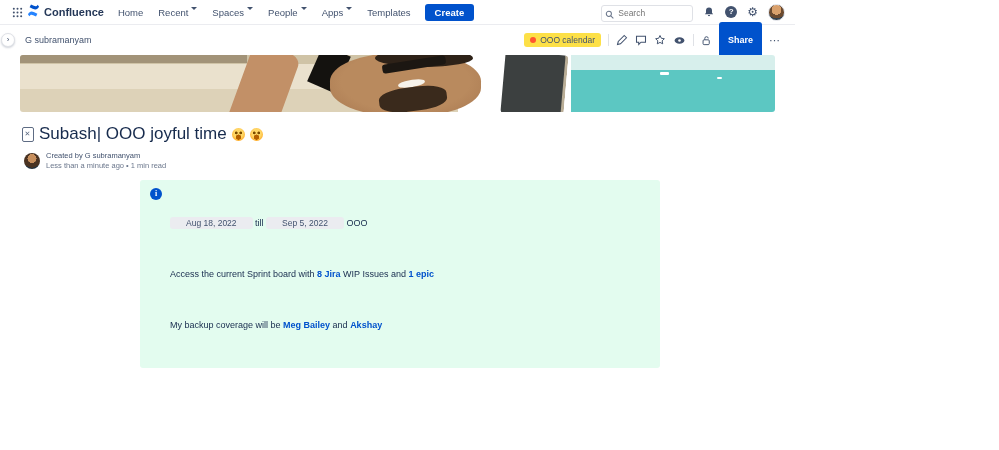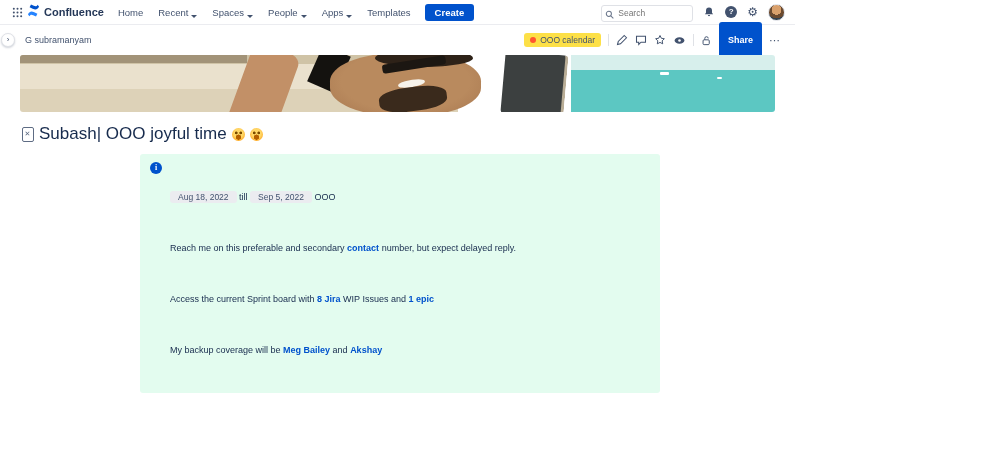--- a/index.html
+++ b/index.html
@@ -4,21 +4,21 @@
 <style>
   html,body{margin:0;padding:0;background:#fff;}
   .page{width:795px;height:450px;position:relative;background:#fff;overflow:hidden;
         font-family:"Liberation Sans",sans-serif;color:#172B4D;}
   
   .topnav{display:flex;align-items:center;height:24px;padding:0 10px;border-bottom:1px solid #EBECF0;}
   .appswitch{margin:0 4px 0 2px;display:flex;align-items:center;cursor:pointer;}
   .brand{display:flex;align-items:center;gap:4px;margin-right:14px;cursor:pointer;}
   .brand-name{font-size:11px;font-weight:700;color:#253858;}
   .navitems{display:flex;align-items:center;gap:15px;}
-  .navitem{font-size:9.5px;color:#42526E;display:flex;align-items:flex-end;gap:3px;cursor:pointer;}
+  .navitem{font-size:9.5px;color:#42526E;display:flex;align-items:flex-start;gap:3px;cursor:pointer;}
   .caret{width:0;height:0;border-left:3px solid transparent;border-right:3px solid transparent;border-top:3px solid #42526E;display:inline-block;}
   .create-btn{margin-left:14px;background:#0052CC;color:#fff;font-size:9.5px;font-weight:600;
               padding:3px 10px;border-radius:3px;border:none;cursor:pointer;}
   .nav-spacer{flex:1;}
   .searchbox{position:relative;margin-right:10px;}
   .searchbox input{width:70px;height:13px;font-size:8.5px;border:1px solid #DFE1E6;border-radius:3px;
                    padding:1px 4px 1px 16px;color:#42526E;outline:none;font-family:"Liberation Sans",sans-serif;}
   .searchbox .mag{position:absolute;left:4px;top:3px;}
   .navicons{display:flex;align-items:center;gap:10px;}
   .icon-btn{background:none;border:none;padding:0;cursor:pointer;display:flex;align-items:center;color:#42526E;}
@@ -79,21 +79,21 @@
   .emoji-mini{display:inline-block;width:8px;height:8px;border-radius:2px;margin:0 1px;vertical-align:-1px;}
   .e1{background:linear-gradient(180deg,#9ad4ff 55%,#2e7dd1 55%);}
   .e2{background:linear-gradient(180deg,#ffd970 55%,#e8b84a 55%);}
   .e3{background:linear-gradient(180deg,#8fd0ff 50%,#3aa0e0 50%);}
   .e4{background:linear-gradient(180deg,#e8e2d2 50%,#b9a87c 50%);}
   .panel{background:#E3FCEF;border-radius:3px;margin-top:8px;padding:8px 12px 8px 10px;display:flex;gap:8px;}
   .icon-info{flex:none;width:12px;height:12px;border-radius:50%;background:#0052CC;color:#fff;
              font-size:8px;font-weight:700;line-height:12px;text-align:center;font-family:"Liberation Serif",serif;}
   .panel-body p{margin:0 0 9px 0;}
   .panel-body p:last-child{margin-bottom:0;}
-  .lozenge{background:#EBECF0;border-radius:3px;padding:1px 8px;font-size:8.5px;color:#42526E;white-space:nowrap;}
+  .lozenge{background:#EBECF0;border-radius:3px;padding:1px 16px;font-size:8.5px;color:#42526E;white-space:nowrap;}
 </style>
 </head>
 <body>
 
 <div class="page">
 
   <div class="topnav">
     <span class="appswitch">
       <svg width="11" height="11" viewBox="0 0 12 12">
           <g fill="#42526E">
@@ -227,28 +227,34 @@
     <div class="cv-chair"></div>
   </div>
 
   <div class="title-row">
     <span class="tofu"></span>
     <span>Subash| OOO joyful time</span>
     <span class="emoji-face"></span>
     <span class="emoji-face"></span>
   </div>
 
+  <div class="byline">
+    <span class="byline-avatar"></span>
+    <span>
+      <div class="by-created">Created by G subramanyam</div>
+      <div class="by-meta">Less than a minute ago  •  1 min read</div>
+    </span>
+  </div>
 
   <div class="content">
 
 
     <div class="panel">
       <span class="icon-info">i</span>
       <div class="panel-body rich">
         <p><span class="lozenge">Aug 18, 2022</span> <span>till</span> <span class="lozenge">Sep 5, 2022</span> <span>OOO</span></p>
-        <p><span>Reach me on this preferable and secondary </span><a class="link bold">contact</a><span> number, but expect delayed reply.</span></p>
         <p><span>Access the current Sprint board with </span><a class="link bold">8 Jira</a><span> WIP Issues and </span><a class="link bold">1 epic</a></p>
         <p><span>My backup coverage will be </span><a class="link bold">Meg Bailey</a><span> and </span><a class="link bold">Akshay</a></p>
       </div>
     </div>
 
   </div>
 </div>
 
 </body></html>

